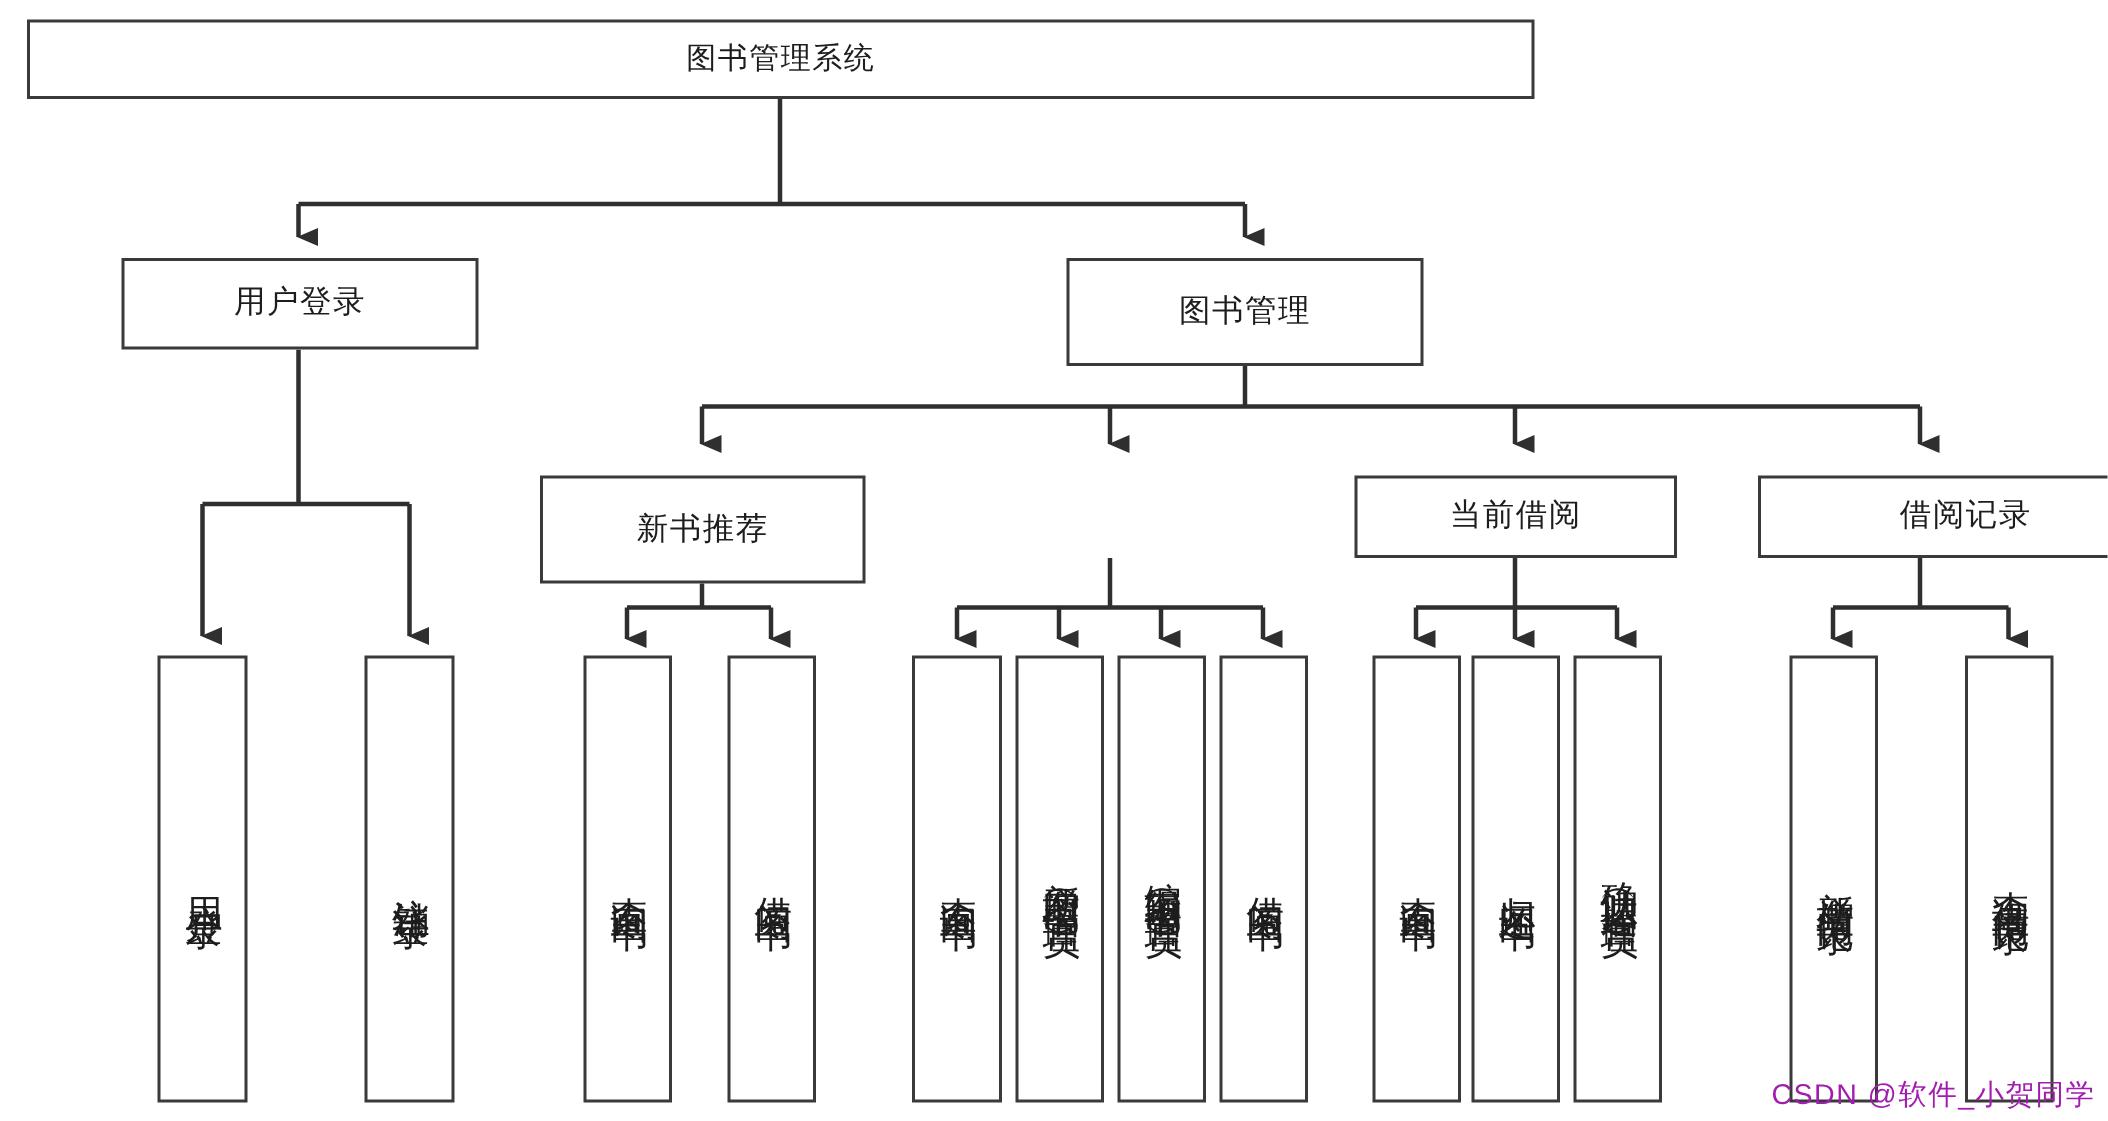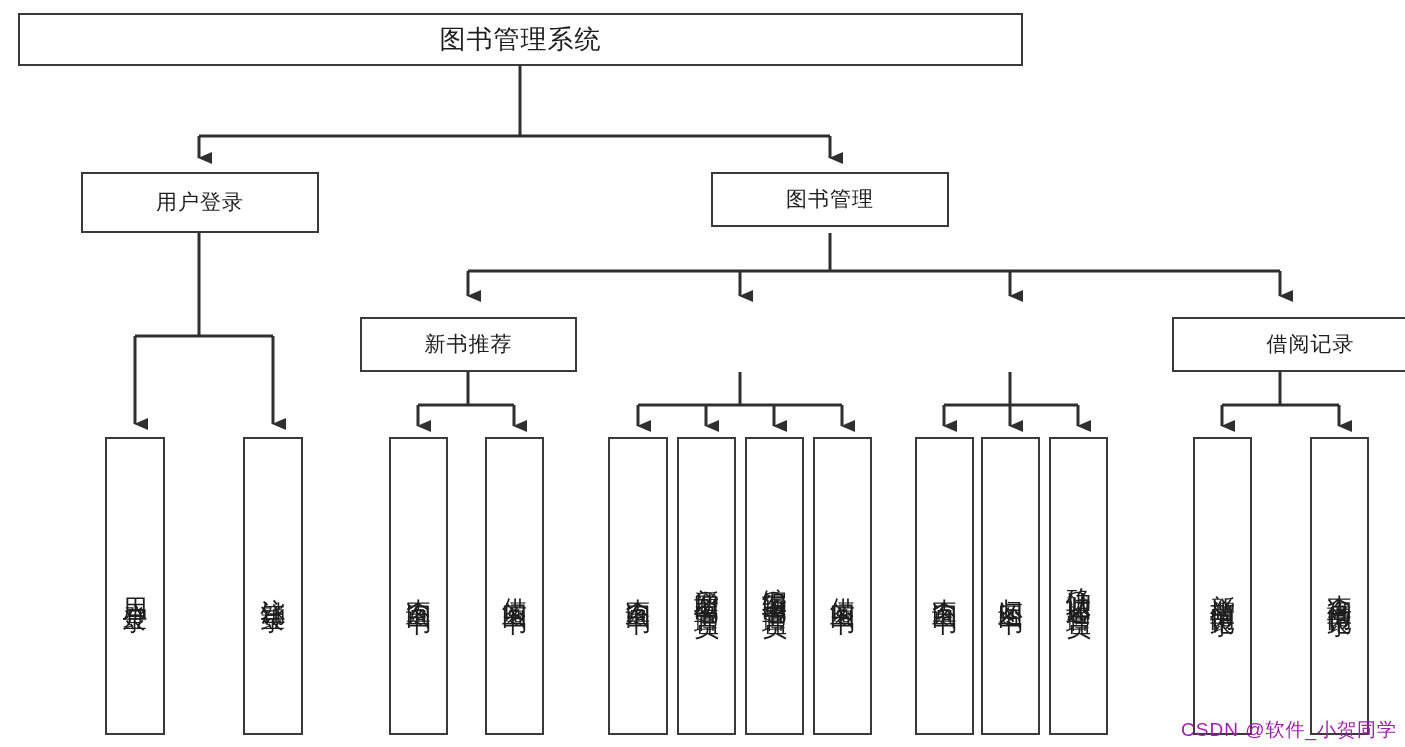--- a/index.html
+++ b/index.html
@@ -21,21 +21,21 @@
     color:#1d1d1d;
   }
   .node .lbl{
     display:block;
     text-align:center;
     line-height:1.15;
     white-space:nowrap;
   }
   
   .node.h .lbl{font-size:21px;letter-spacing:1px;}
-  .node.root .lbl{font-size:26px;letter-spacing:1px;}
+  .node.root .lbl{font-size:20px;letter-spacing:1px;}
 
   
   .node.v{align-items:center;justify-content:center;}
   .node.v .lbl{
     writing-mode:vertical-rl;
     text-orientation:upright;
     font-size:25px;
     letter-spacing:4px;
     line-height:1;
     white-space:nowrap;
@@ -108,26 +108,29 @@
     </g>
   </svg>
 
   <div class="node root h" style="left:18px;top:13px;width:1005px;height:53px;">
     <span class="lbl">图书管理系统</span>
   </div>
 
   <div class="node h" style="left:81px;top:172px;width:238px;height:61px;">
     <span class="lbl">用户登录</span>
   </div>
-  <div class="node h" style="left:711px;top:172px;width:238px;height:55px;">
+  <div class="node h" style="left:711px;top:172px;width:238px;height:72px;">
     <span class="lbl">图书管理</span>
   </div>
 
-  <div class="node h" style="left:360px;top:317px;width:217px;height:55px;">
+  <div class="node h" style="left:360px;top:317px;width:217px;height:72px;">
     <span class="lbl">新书推荐</span>
+  </div>
+  <div class="node h" style="left:903px;top:317px;width:215px;height:55px;">
+    <span class="lbl">当前借阅</span>
   </div>
   <div class="node h" style="left:1172px;top:317px;width:256px;height:55px;padding-left:21px;">
     <span class="lbl">借阅记录</span>
   </div>
 
   <div class="node v" style="left:105px;top:437px;width:60px;height:298px;">
     <span class="lbl">用户登录</span>
   </div>
   <div class="node v" style="left:243px;top:437px;width:60px;height:298px;">
     <span class="lbl">注销登录</span>

